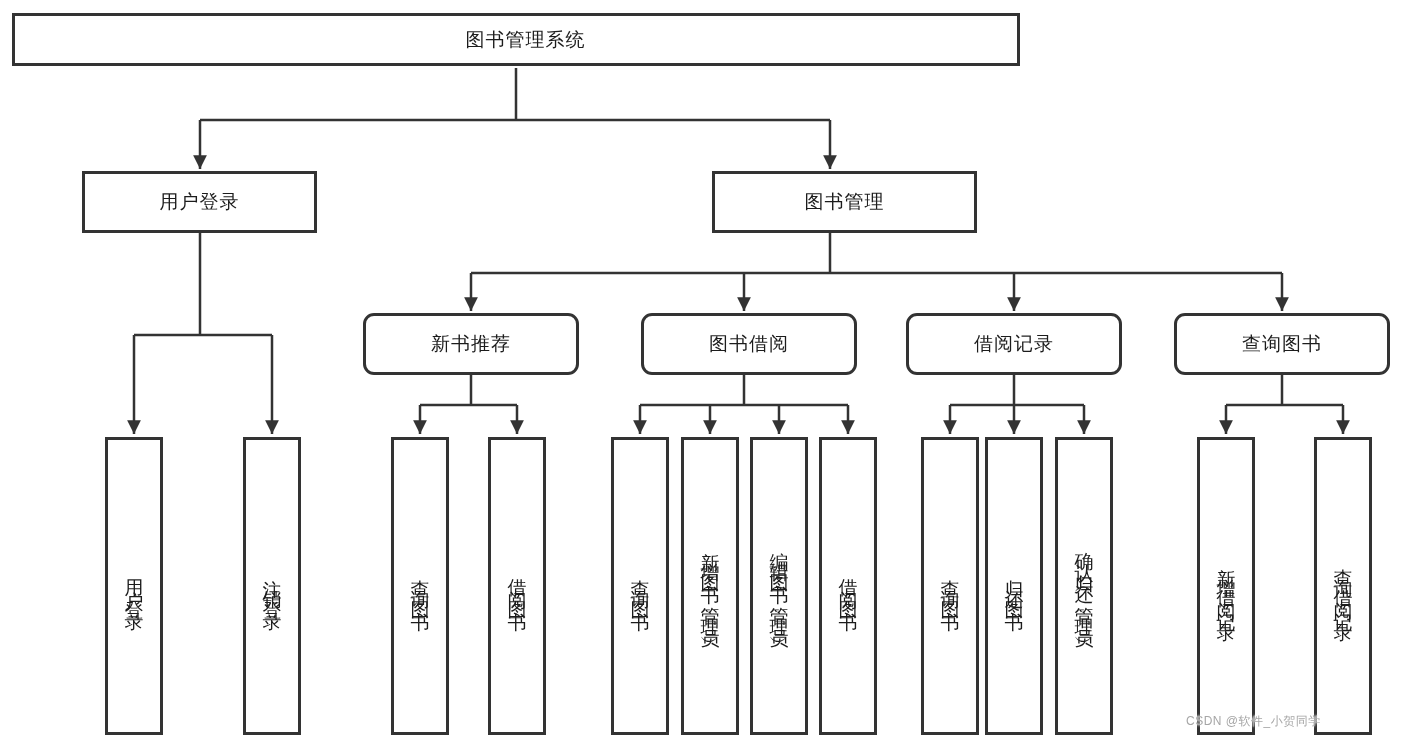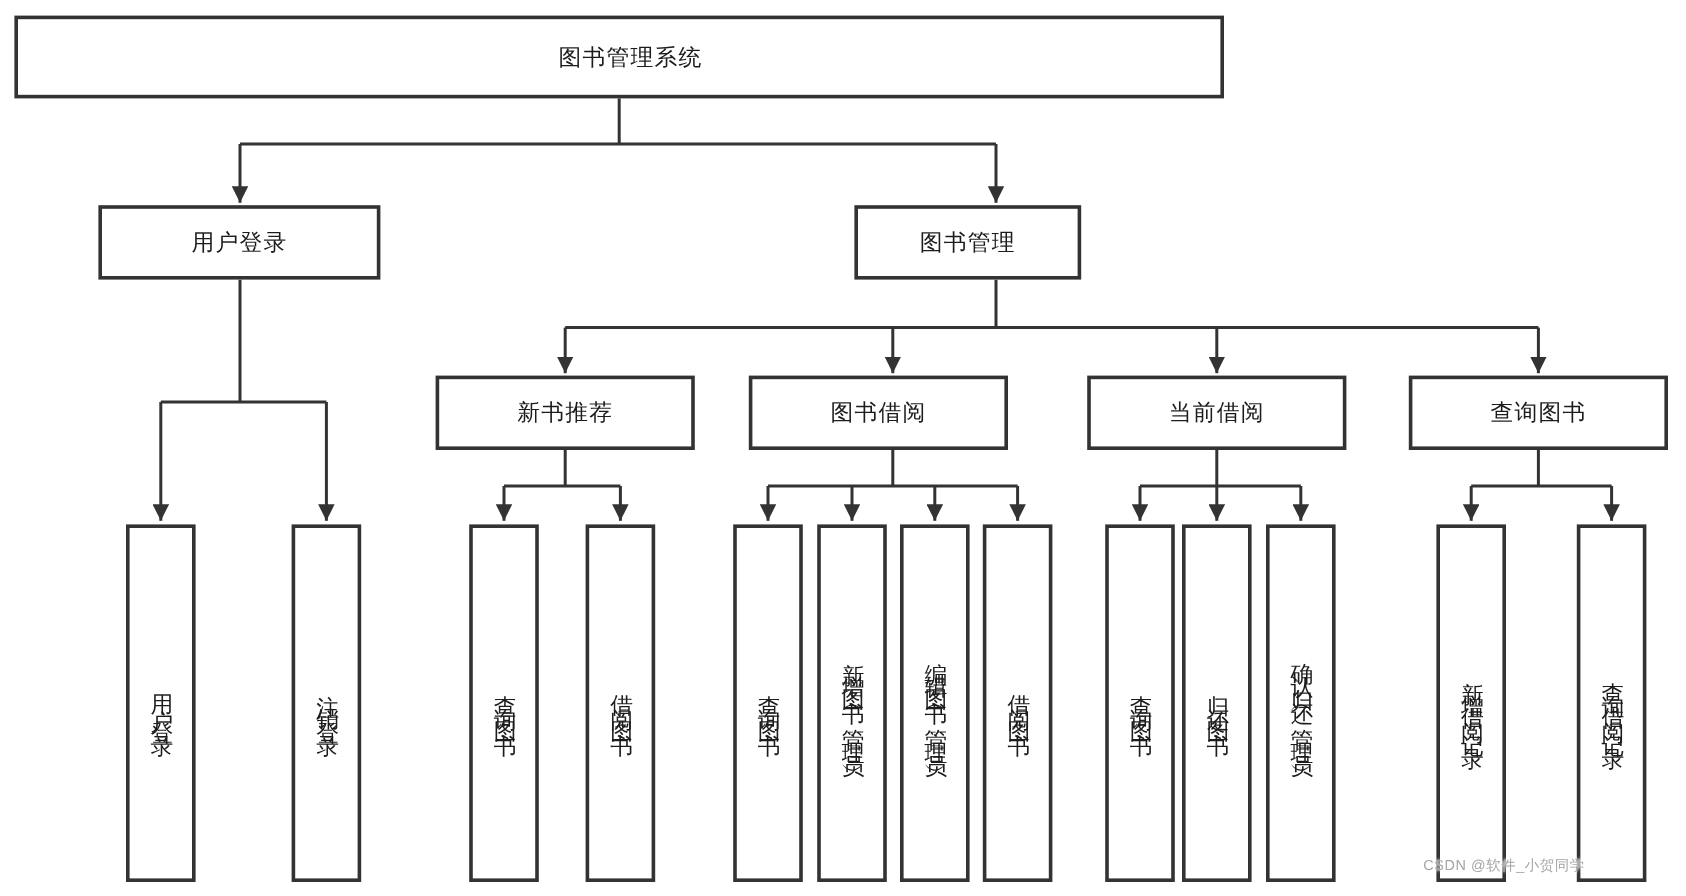--- a/index.html
+++ b/index.html
@@ -21,26 +21,26 @@
   .ln{stroke:var(--line);stroke-width:2.5;fill:none;}
   .ah{fill:var(--line);}
   .box{
     position:absolute;box-sizing:border-box;
     background:var(--box-background);
     border:3px solid var(--line);
     display:flex;align-items:center;justify-content:center;
     font-size:19px;letter-spacing:1px;color:var(--text);
     z-index:1;text-align:center;
   }
-  .hbox-root{left:12px;top:13px;width:1008px;height:69px;padding-left:19px;}
+  .hbox-root{left:12px;top:13px;width:1008px;height:53px;padding-left:19px;}
   .hbox{height:62px;}
   .l2a{left:82px;top:171px;width:235px;}
-  .l2b{left:712px;top:171px;width:189px;}
-  .l3{top:313px;width:216px;}
-  .l3a{left:363px;} .l3b{left:624px;} .l3c{left:906px;} .l3d{left:1174px;}
+  .l2b{left:712px;top:171px;width:265px;}
+  .l3{top:313px;width:216px;border-radius:11px;}
+  .l3a{left:363px;} .l3b{left:641px;} .l3c{left:906px;} .l3d{left:1174px;}
   .vbox{
     top:437px;width:58px;height:298px;
     writing-mode:vertical-rl;text-orientation:mixed;
     letter-spacing:11px;font-size:19px;
   }
   .v1{left:105px;} .v2{left:243px;}
   .v3{left:391px;} .v4{left:488px;}
   .v5{left:611px;} .v6{left:681px;} .v7{left:750px;} .v8{left:819px;}
   .v9{left:921px;} .v10{left:985px;} .v11{left:1055px;}
   .v12{left:1197px;} .v13{left:1314px;}
@@ -98,21 +98,21 @@
     <path class="ln" d="M1343 405 V434" marker-end="url(#ah)"></path>
   </svg>
 
   <div class="box hbox-root">图书管理系统</div>
 
   <div class="box hbox l2a">用户登录</div>
   <div class="box hbox l2b">图书管理</div>
 
   <div class="box hbox l3 l3a">新书推荐</div>
   <div class="box hbox l3 l3b">图书借阅</div>
-  <div class="box hbox l3 l3c">当前借阅</div>
+  <div class="box hbox l3 l3c">借阅记录</div>
   <div class="box hbox l3 l3d">查询图书</div>
 
   <div class="box vbox v1">用户登录</div>
   <div class="box vbox v2">注销登录</div>
 
   <div class="box vbox v3">查询图书</div>
   <div class="box vbox v4">借阅图书</div>
 
   <div class="box vbox v5">查询图书</div>
   <div class="box vbox v6">新增图书（管理员）</div>

